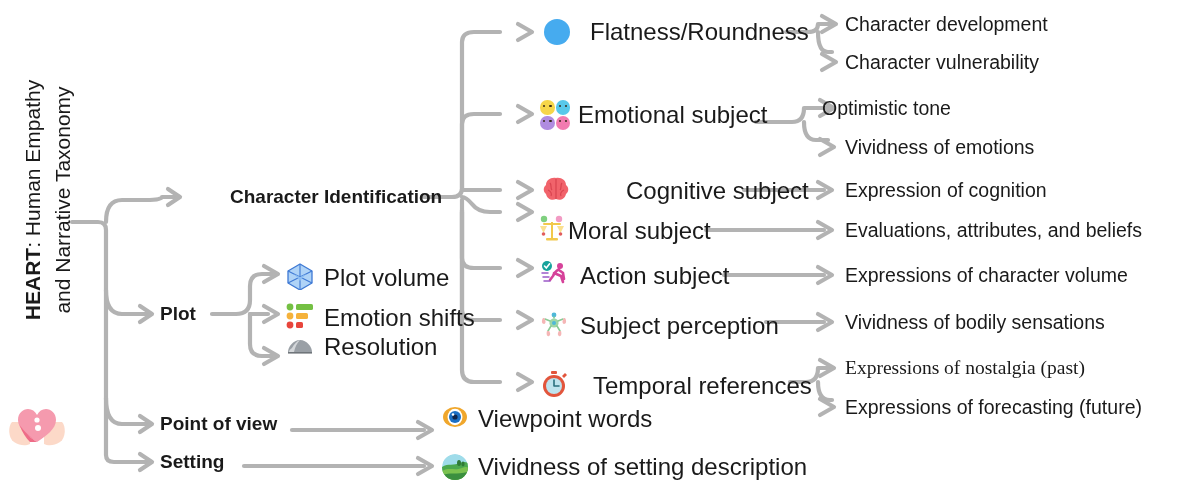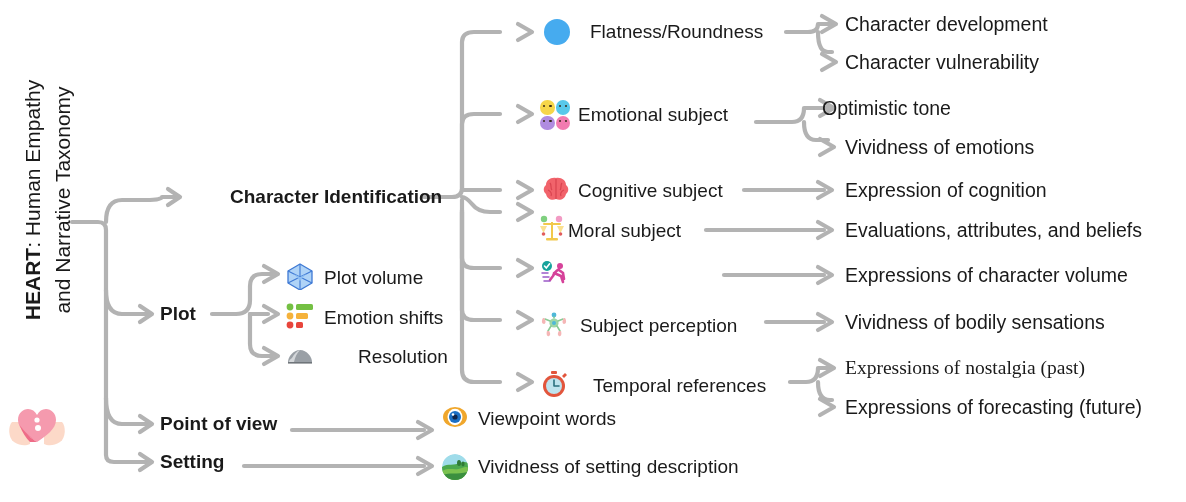--- a/index.html
+++ b/index.html
@@ -20,21 +20,21 @@
   }
   #root-title .line1{font-weight:bold;}
   .heart-emoji{
     position:absolute;left:6px;top:392px;width:62px;height:62px;
   }
 
   
   .node{position:absolute;display:flex;align-items:center;white-space:nowrap;}
   .node .lbl{font-size:20px;line-height:22px;}
   .lvl1 .lbl{font-weight:bold;font-size:19px;}
-  .lvl2 .lbl{font-size:19px;}
+  .lvl2 .lbl{font-size:24px;}
   .lvl3 .lbl{font-size:19.5px;}
 
   .ico{display:inline-block;flex:0 0 auto;margin-right:8px;position:relative;}
 
   
   #wires{position:absolute;left:0;top:0;width:1186px;height:502px;}
   #wires path{fill:none;stroke:#b3b3b3;stroke-width:4.2;stroke-linecap:round;stroke-linejoin:round;}
   #wires polyline.head{fill:none;stroke:#b3b3b3;stroke-width:4.2;stroke-linecap:round;stroke-linejoin:round;}
 
   
@@ -183,21 +183,21 @@
 <div class="node lvl2" style="left:540px;top:100px;">
   <span class="ico ico-faces">
     <i class="f1"></i>
       <i class="f2"></i>
       <i class="f3"></i>
       <i class="f4"></i>
   </span>
   <span class="lbl">Emotional subject</span>
 </div>
 
-<div class="node lvl2" style="left:542px;top:176px;">
+<div class="node lvl2" style="left:542px;top:176px;gap:48px;">
   <span class="ico">
     <svg class="ico-brain" viewBox="0 0 28 26">
       <path d="M14 2 C9 1 4 4 4 9 C1 11 1 16 4 18 C5 23 10 25 14 23 C18 25 23 23 24 18 C27 16 27 11 24 9 C24 4 19 1 14 2 Z" fill="#F1636B"></path>
       <path d="M14 3 V23" stroke="#D9434F" stroke-width="1.2" fill="none"></path>
       <path d="M8 7 C10 9 8 12 10 14 M20 7 C18 9 20 12 18 14 M6 14 C9 15 10 18 9 20 M22 14 C19 15 18 18 19 20" stroke="#D9434F" stroke-width="1.2" fill="none"></path>
     </svg>
   </span>
   <span class="lbl">Cognitive subject</span>
 </div>
 
@@ -221,20 +221,21 @@
 <div class="node lvl2" style="left:540px;top:260px;">
   <span class="ico" style="margin-right:12px;">
     <svg class="ico-run" viewBox="0 0 28 28">
       <circle cx="7" cy="6" r="5" fill="#17A39B"></circle>
       <path d="M4.5 6 L6.3 8 L9.6 3.8" stroke="#fff" stroke-width="1.6" fill="none" stroke-linecap="round"></path>
       <circle cx="20" cy="6" r="3" fill="#D6429A"></circle>
       <path d="M19 9 C16 11 14 13 13 16 L10 20 M19 10 L23 13 L24 19 M14 13 L21 16 L23 22" stroke="#D6429A" stroke-width="2.6" fill="none" stroke-linecap="round"></path>
       <path d="M2 13 H8 M3 17 H9 M4 21 H10" stroke="#9B59C7" stroke-width="1.5" stroke-linecap="round"></path>
     </svg>
   </span>
+  <span class="lbl">Action subject</span>
 </div>
 
 <div class="node lvl2" style="left:540px;top:310px;">
   <span class="ico" style="margin-right:12px;">
     <svg class="ico-perc" viewBox="0 0 28 28">
       <circle cx="14" cy="5" r="2.4" fill="#4FB8D8"></circle>
       <circle cx="14" cy="13" r="4.6" fill="#9ED6A6"></circle>
       <circle cx="14" cy="13" r="2" fill="#4FB8D8"></circle>
       <path d="M14 8 V7 M10 11 L5 9 M18 11 L23 9 M11 16 L8 21 M17 16 L20 21" stroke="#8ACB95" stroke-width="1.6" stroke-linecap="round"></path>
       <path d="M3 8 C1 11 2 14 4 14 C6 14 6 10 4 8 Z" fill="#F5B6B6"></path>
@@ -277,21 +278,21 @@
       <rect x="10" y="1" width="17" height="6" rx="1.6" fill="#74C043"></rect>
       <circle cx="4" cy="13" r="3.4" fill="#F5B23B"></circle>
       <rect x="10" y="10" width="12" height="6" rx="1.6" fill="#F5B23B"></rect>
       <circle cx="4" cy="22" r="3.4" fill="#E8453C"></circle>
       <rect x="10" y="19" width="7" height="6" rx="1.6" fill="#E8453C"></rect>
     </svg>
   </span>
   <span class="lbl">Emotion shifts</span>
 </div>
 
-<div class="node lvl2" style="left:286px;top:345px;gap:34px;">
+<div class="node lvl2" style="left:286px;top:335px;">
   <span class="ico" style="margin-right:10px;">
     <svg class="ico-rock" viewBox="0 0 28 20">
       <path d="M2 17 C2 12 7 5 14 5 C21 5 26 12 26 17 Z" fill="#9AA0A6"></path>
       <path d="M6 13 C8 9 11 6 14 5 C11 8 9 12 8 17 L3 17 C3 16 4 14 6 13 Z" fill="#D4D7DA"></path>
       <path d="M2 17 H26 V18.6 H2 Z" fill="#6F757A"></path>
     </svg>
   </span>
   <span class="lbl">Resolution</span>
 </div>
 

